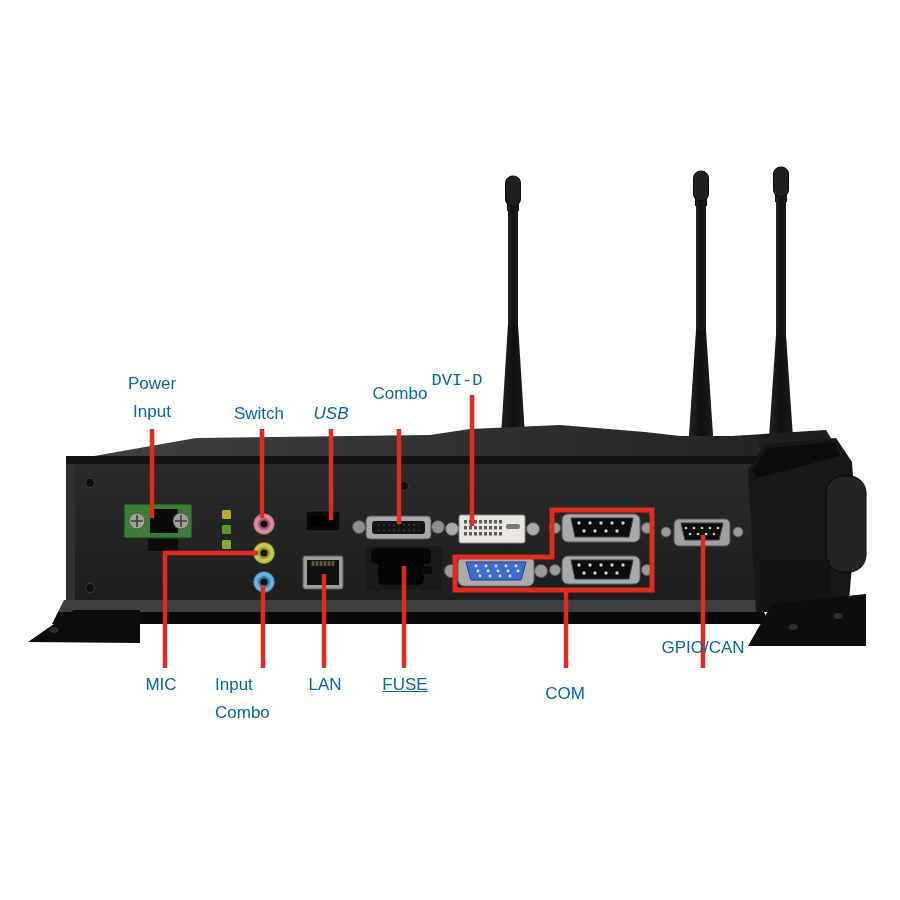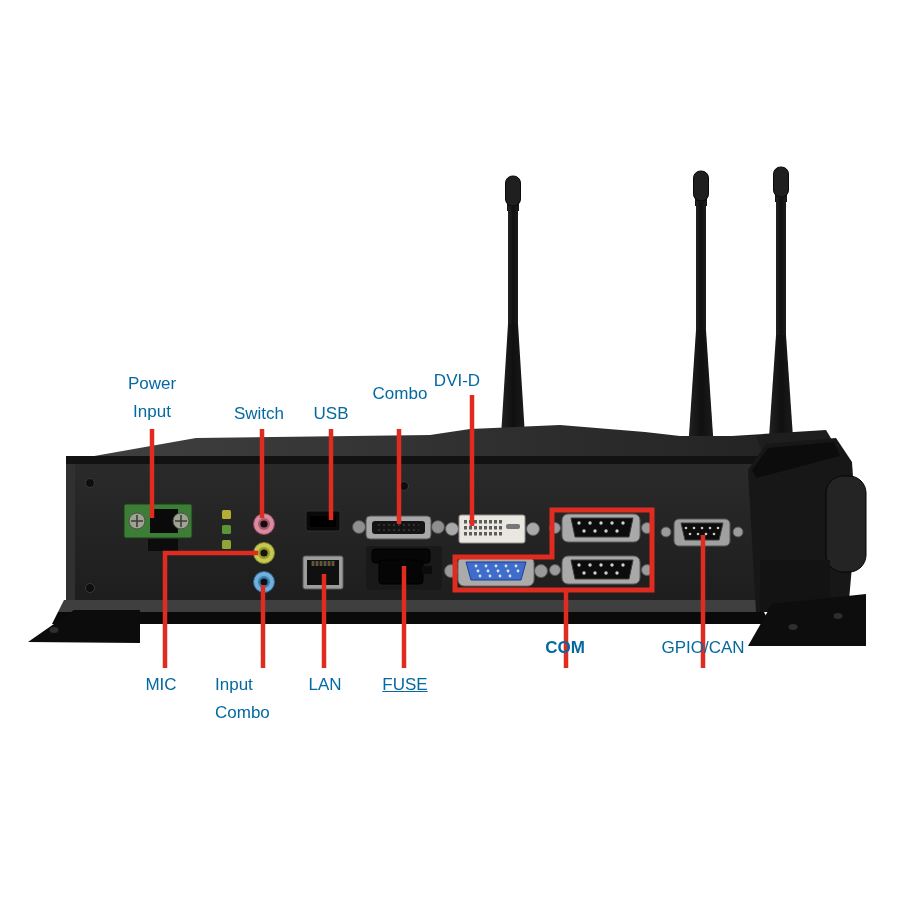--- a/index.html
+++ b/index.html
@@ -266,27 +266,27 @@
     <path d="M566,590 V668"></path>
     <path d="M703,535 V668"></path>
   </g>
 </svg>
 
 <div class="label centered" style="left:152px;top:370px;">
   <div>Power</div>
   <div>Input</div>
 </div>
 <div class="label centered" style="left:259px;top:400px;">Switch</div>
-<div class="label centered" style="left:331px;top:400px;">USB</div>
+<div class="label centered" style="left:331px;top:400px;font-style:italic;">USB</div>
 <div class="label centered" style="left:400px;top:380px;">Combo</div>
-<div class="label centered" style="left:457px;top:367px;">DVI-D</div>
+<div class="label centered" style="left:457px;top:367px;font-family:Liberation Mono, monospace;">DVI-D</div>
 
 <div class="label centered" style="left:161px;top:671px;">MIC</div>
 <div class="label" style="left:215px;top:671px;">
   <div>Input</div>
   <div>Combo</div>
 </div>
 <div class="label centered" style="left:325px;top:671px;">LAN</div>
 <div class="label centered" style="left:405px;top:671px;text-decoration:underline;">FUSE</div>
-<div class="label centered" style="left:565px;top:634px;font-weight:bold;">COM</div>
+<div class="label centered" style="left:565px;top:680px;">COM</div>
 <div class="label centered" style="left:703px;top:634px;">GPIO/CAN</div>
 
 </div>
 
 </body></html>

